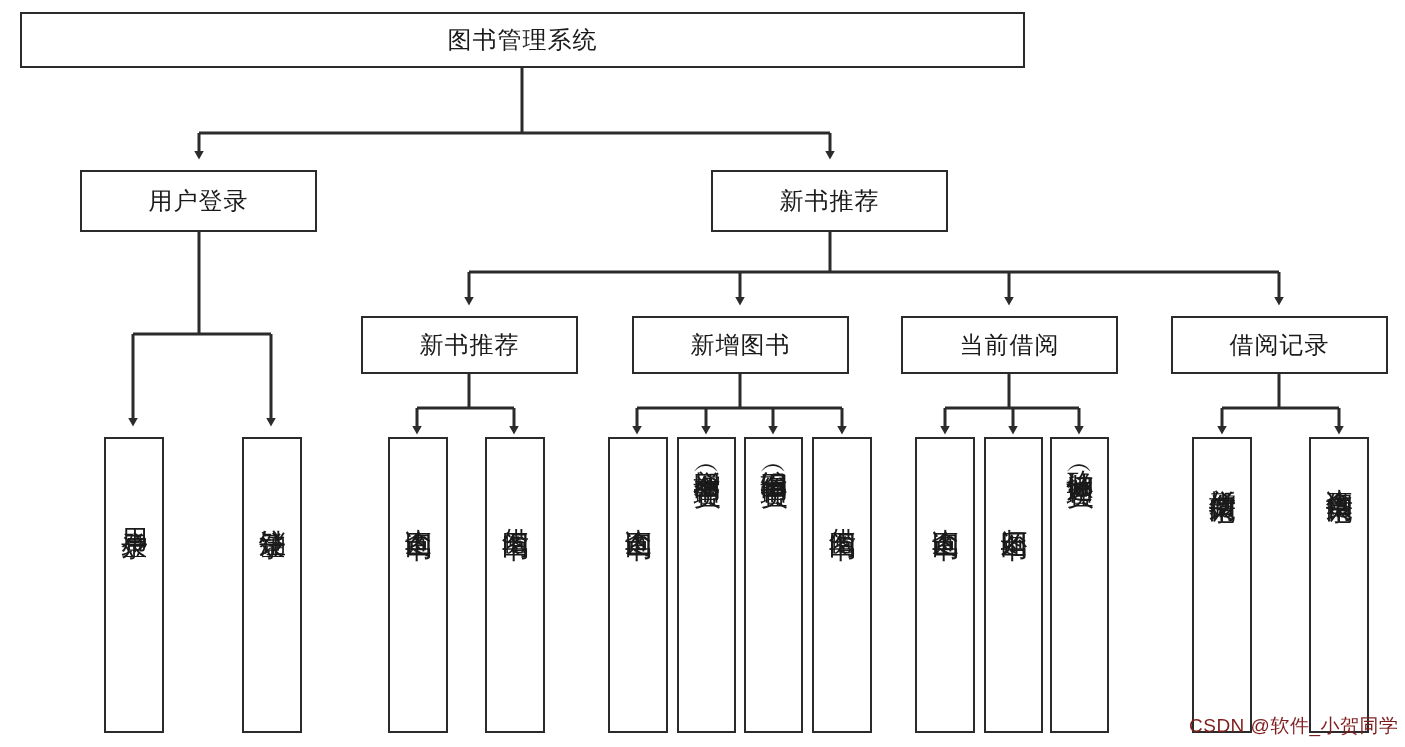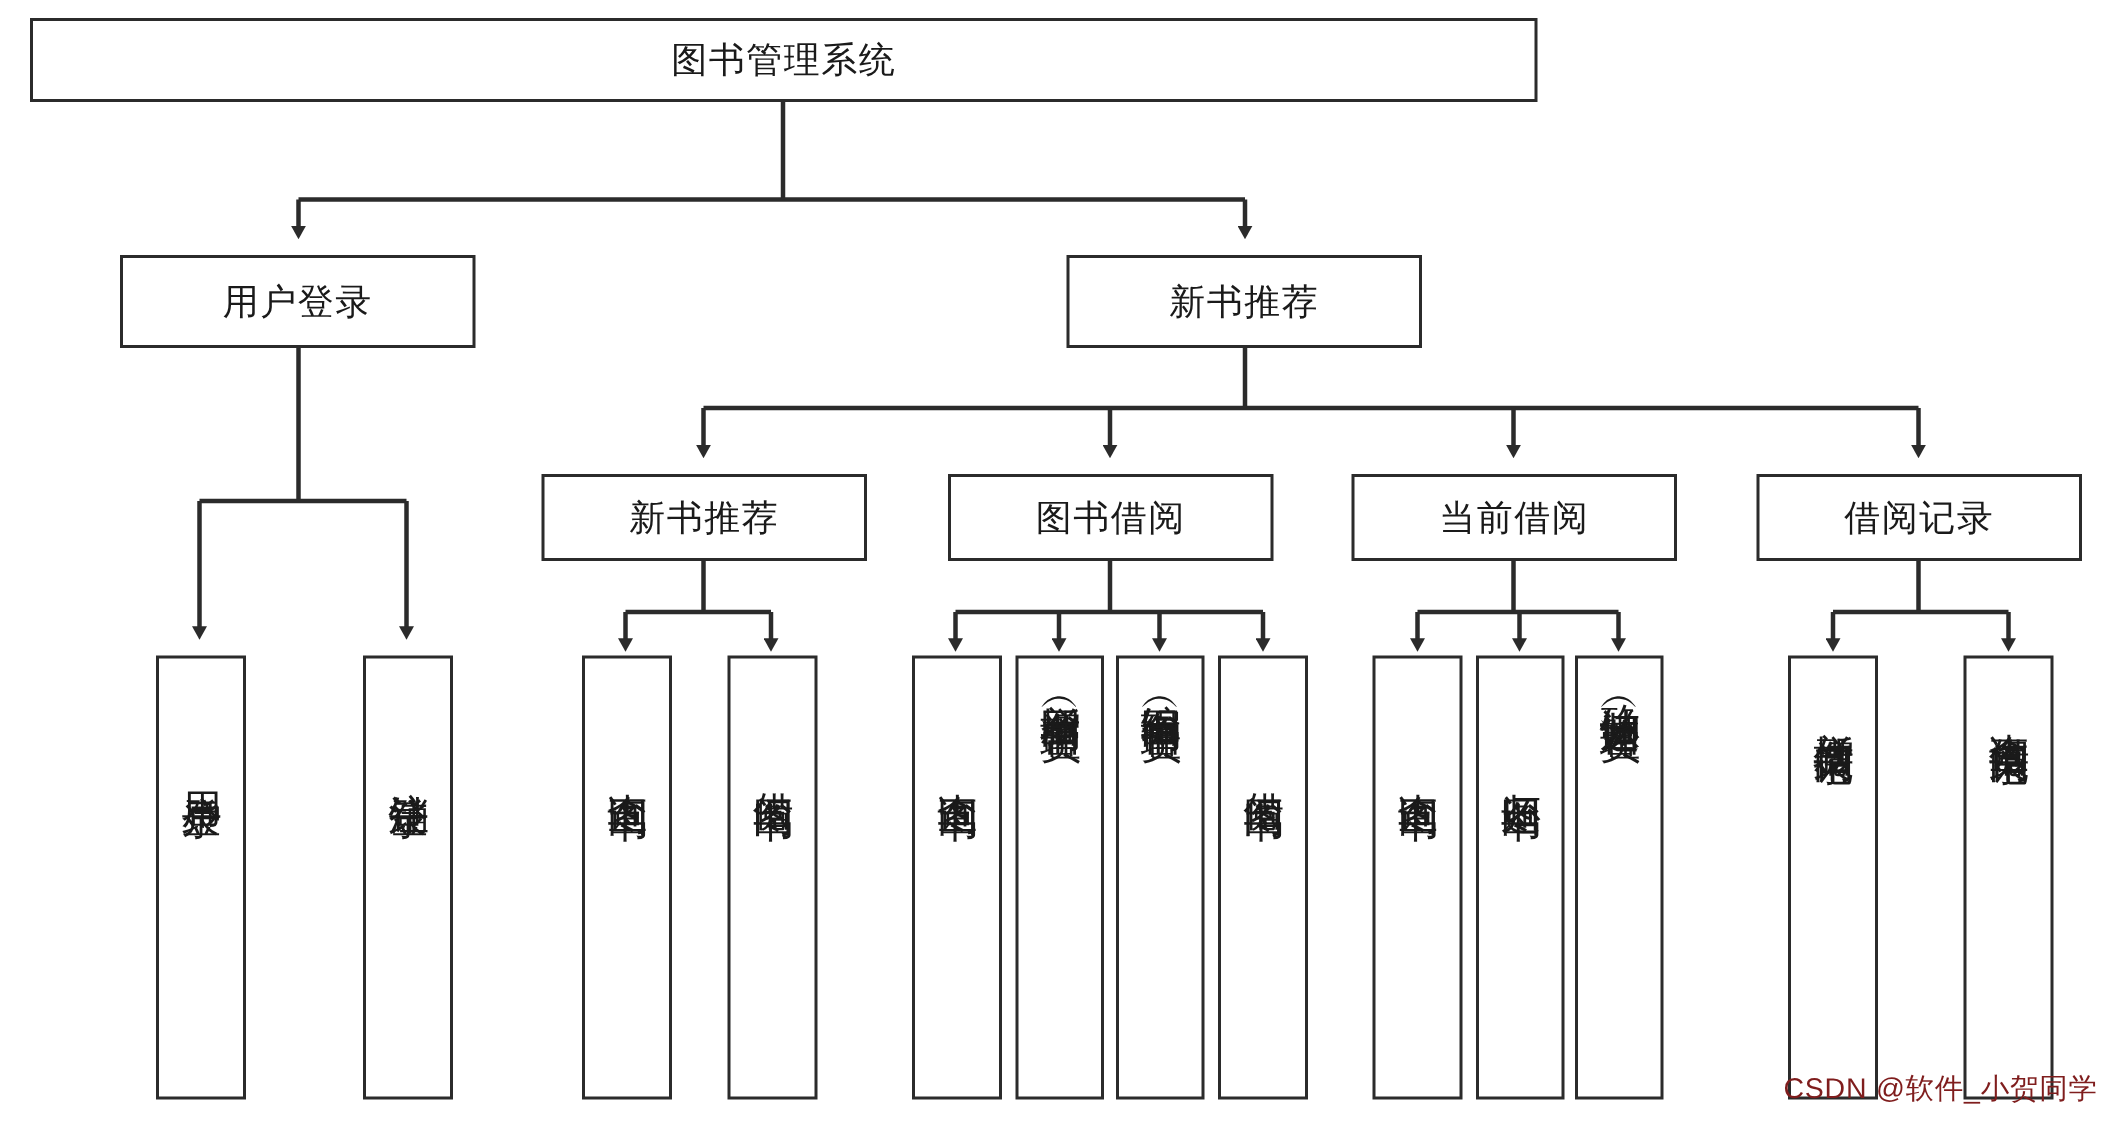--- a/index.html
+++ b/index.html
@@ -127,21 +127,21 @@
     <span>用户登录</span>
   </div>
   <div class="node-box horizontal" style="left:711px; top:170px; width:237px; height:62px;">
     <span>新书推荐</span>
   </div>
 
   <div class="node-box horizontal" style="left:361px; top:316px; width:217px; height:58px;font-family:Liberation Mono, monospace;">
     <span>新书推荐</span>
   </div>
   <div class="node-box horizontal" style="left:632px; top:316px; width:217px; height:58px;">
-    <span>图书借阅</span>
+    <span>新增图书</span>
   </div>
   <div class="node-box horizontal" style="left:901px; top:316px; width:217px; height:58px;text-align:right;">
     <span>当前借阅</span>
   </div>
   <div class="node-box horizontal" style="left:1171px; top:316px; width:217px; height:58px;justify-content:center;">
     <span>借阅记录</span>
   </div>
 
   <div class="node-box vertical" style="left:104px; top:437px; width:60px; height:296px; padding-top:68px;">
     <span class="vlabel">用户登录</span>

